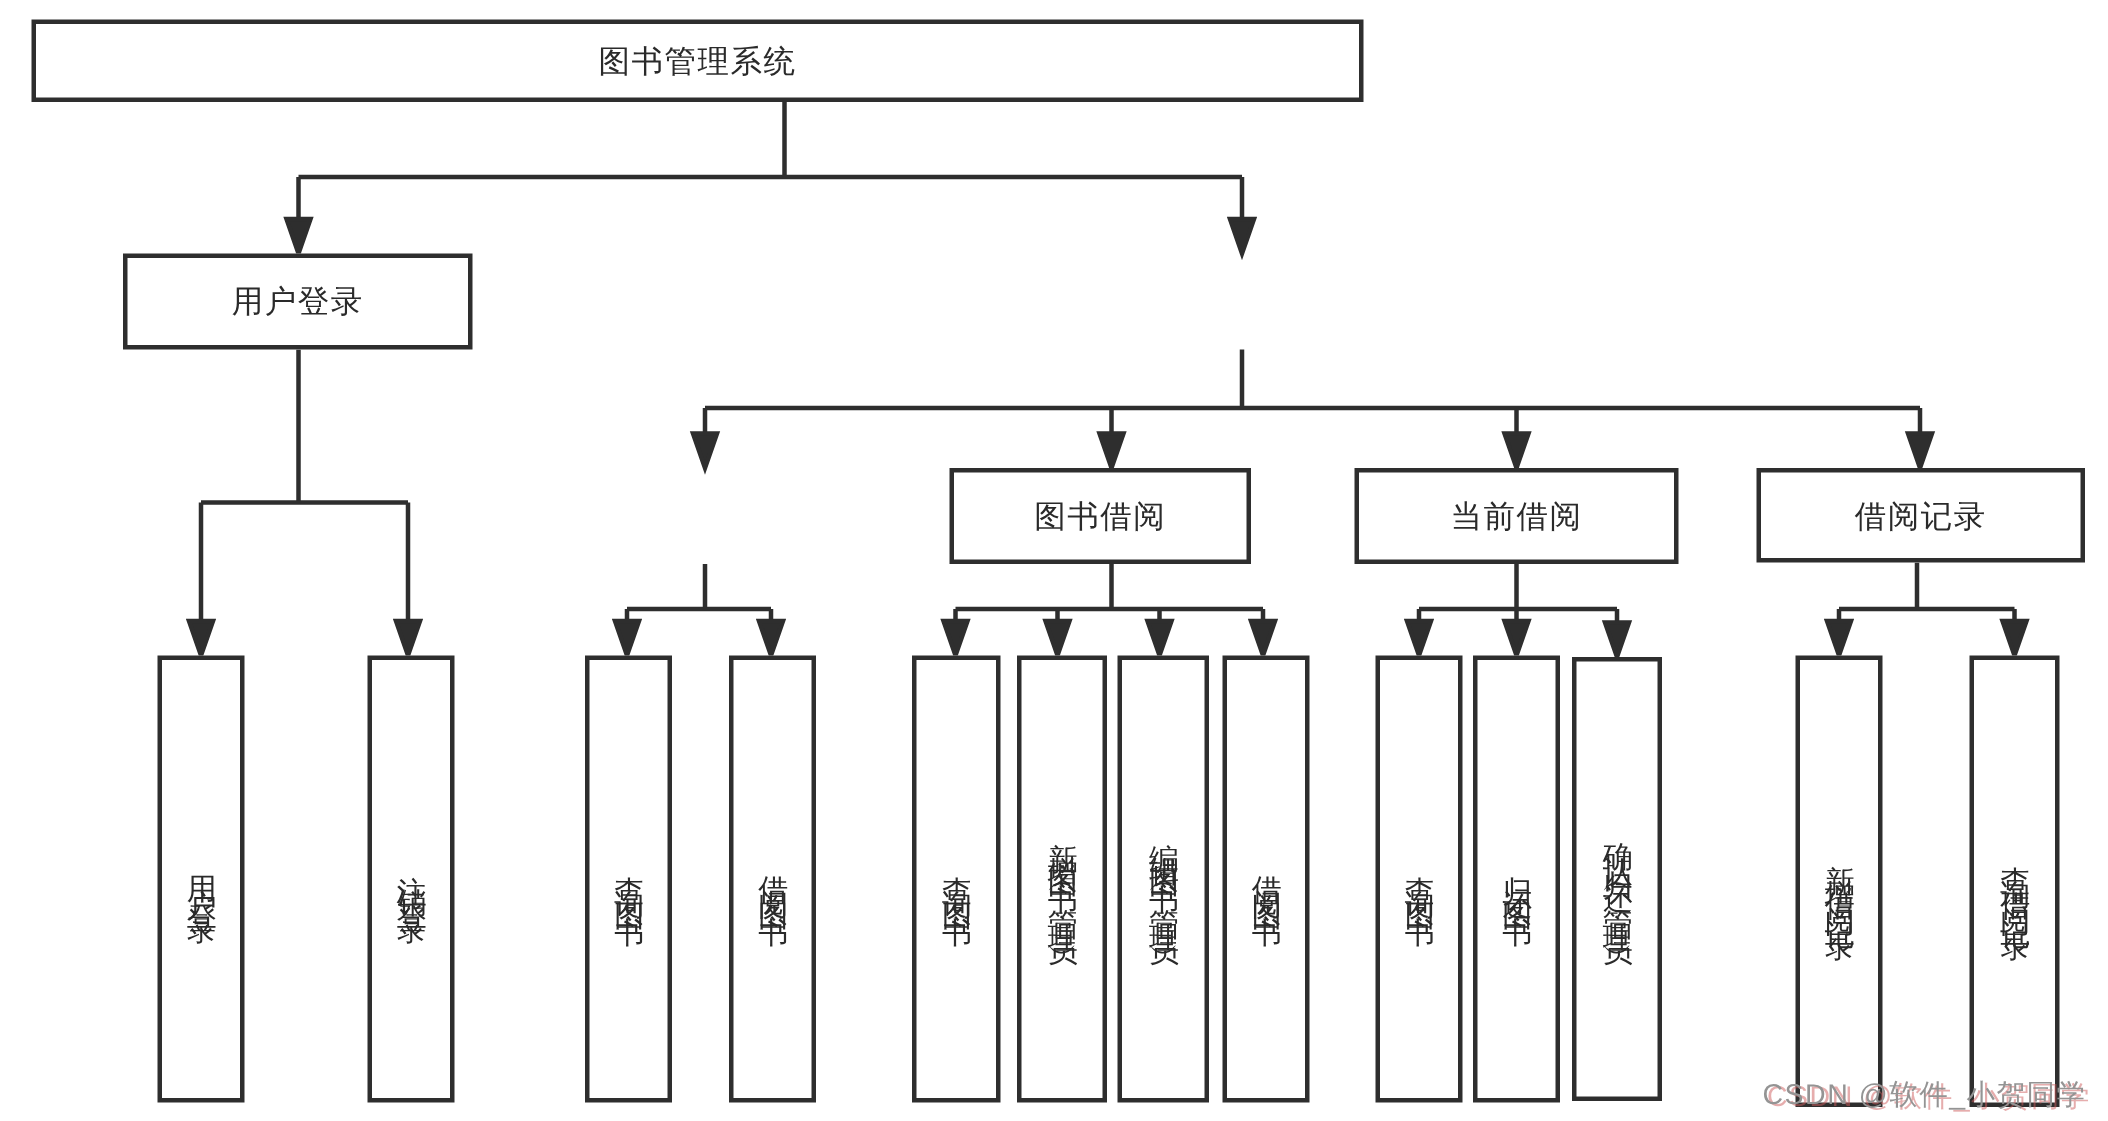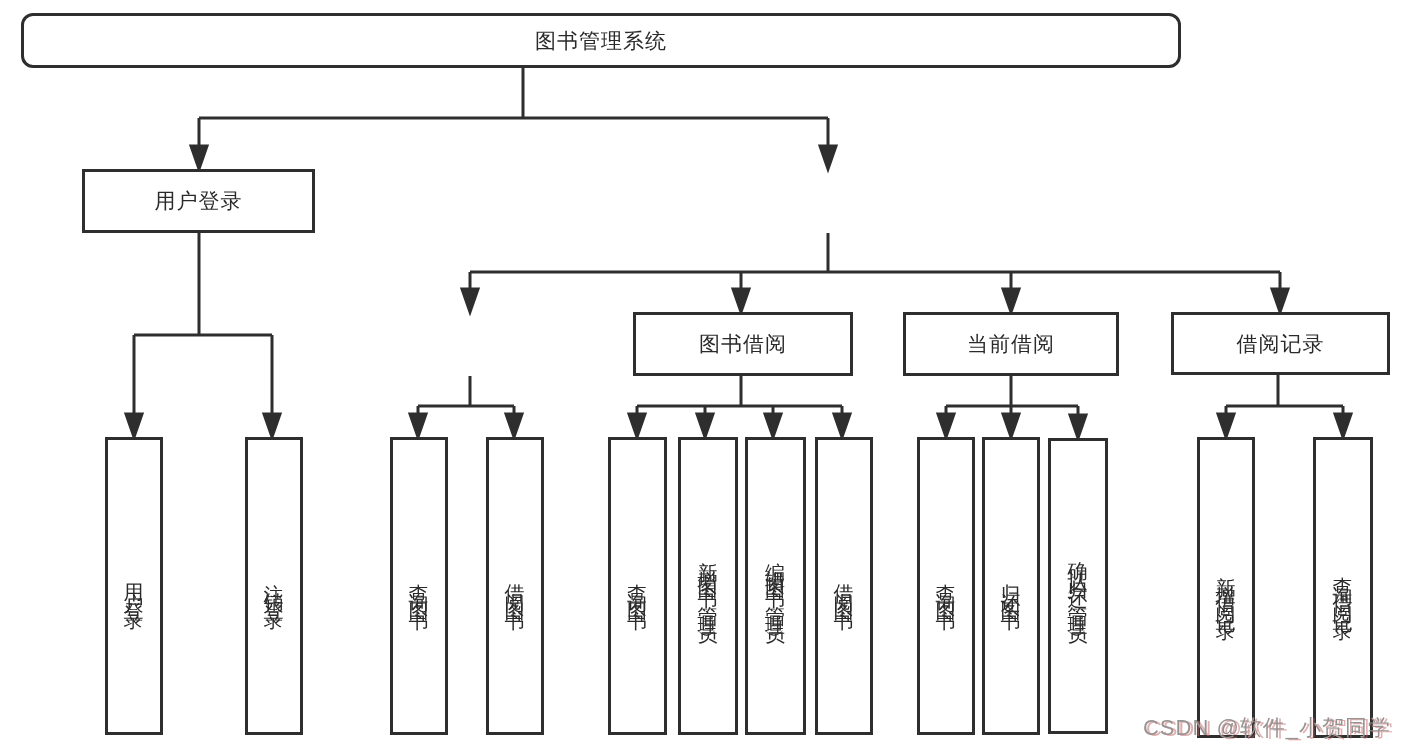--- a/index.html
+++ b/index.html
@@ -42,21 +42,21 @@
     text-orientation: mixed;
     font-size: 20px;
     letter-spacing: 9px;
     line-height: 1;
     white-space: nowrap;
   }
   .watermark {
     position: absolute;
     right: 14px;
     bottom: 4px;
-    font-size: 22px;
+    font-size: 19px;
     letter-spacing: 1px;
     color: #949494;
     text-shadow: 3px 1px 0 rgba(205, 92, 92, 0.5);
     white-space: nowrap;
     z-index: 5;
   }
 </style>
 </head>
 <body>
 
@@ -107,29 +107,29 @@
       </g>
 
       <g>
         <path fill="none" d="M1278 375 V406 M1226 406 H1343 M1226 406 V416 M1343 406 V416"></path>
         <polygon points="1218,414 1234,414 1226,437"></polygon>
         <polygon points="1335,414 1351,414 1343,437"></polygon>
       </g>
     </g>
   </svg>
 
-  <div class="box hbox" style="left:21px; top:13px; width:1160px; height:55px;border-radius:12px;">
+  <div class="box hbox" style="left:21px; top:13px; width:888px; height:55px;">
     <span>图书管理系统</span>
   </div>
 
   <div class="box hbox" style="left:82px; top:169px; width:233px; height:64px;">
     <span>用户登录</span>
   </div>
 
-  <div class="box hbox" style="left:633px; top:312px; width:220px; height:64px;">
+  <div class="box hbox" style="left:633px; top:312px; width:201px; height:64px;">
     <span>图书借阅</span>
   </div>
   <div class="box hbox" style="left:1171px; top:312px; width:219px; height:63px;">
     <span>借阅记录</span>
   </div>
   <div class="box hbox" style="left:903px; top:312px; width:216px; height:64px;">
     <span>当前借阅</span>
   </div>
 
   <div class="box vbox" style="left:105px; top:437px; width:58px; height:298px;">

